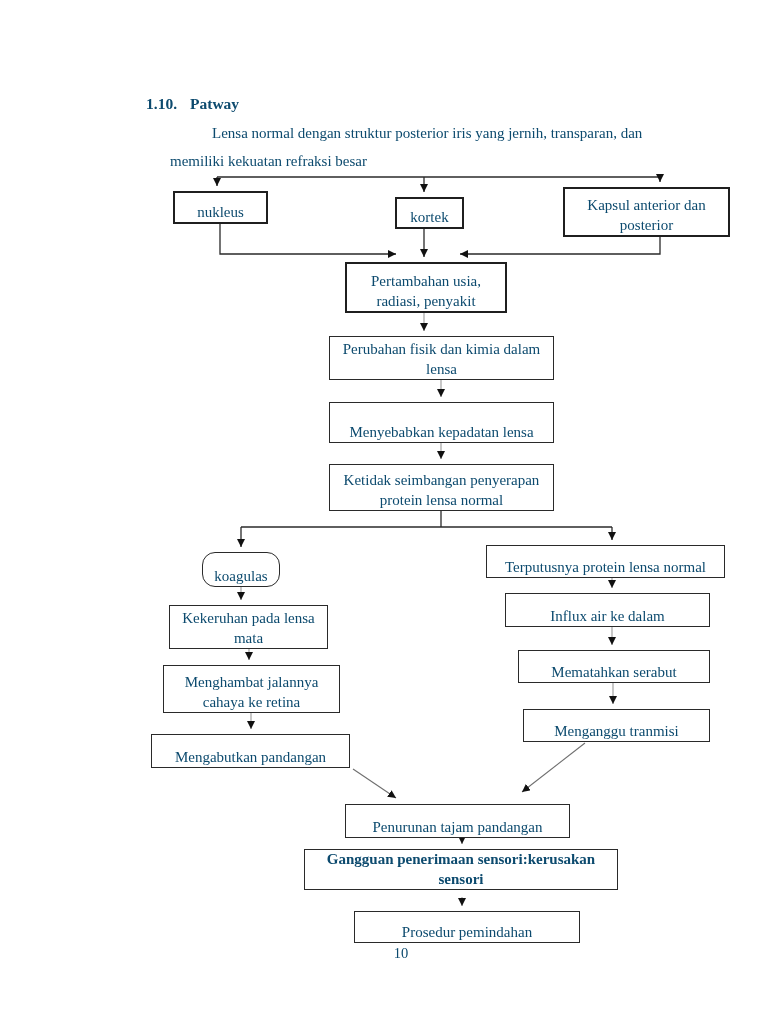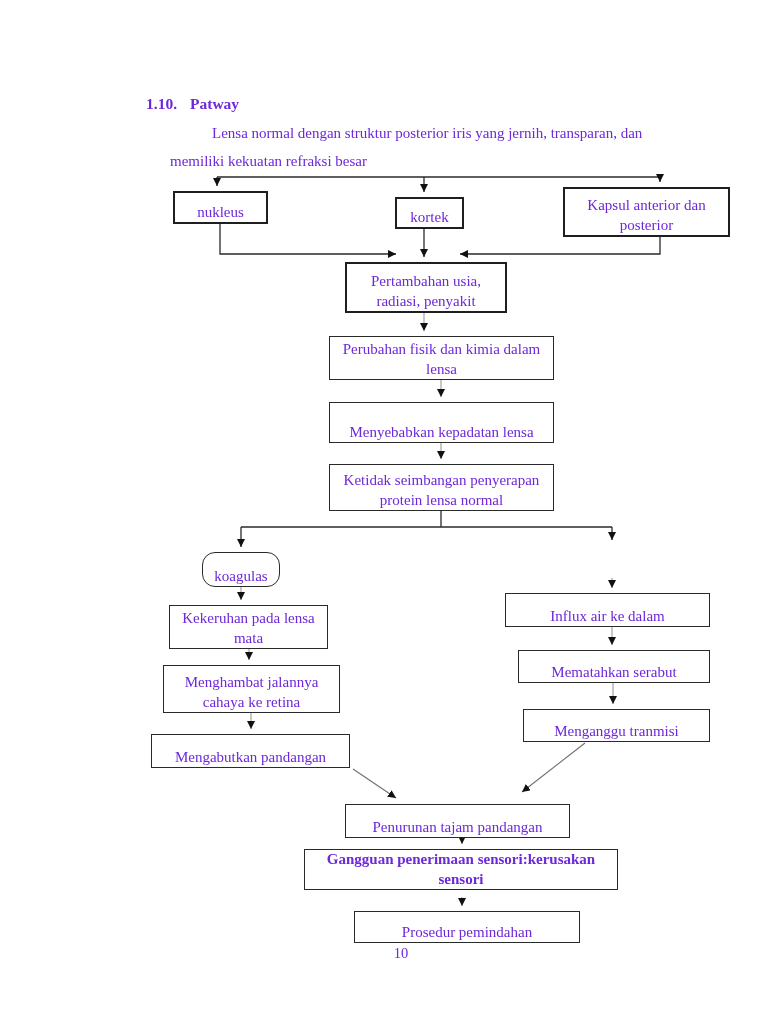--- a/index.html
+++ b/index.html
@@ -1,21 +1,21 @@
 <!DOCTYPE html>
 <html><head>
 <meta charset="utf-8">
 <style>
   html,body{margin:0;padding:0;background:#ffffff;}
   .page{
     position:relative;
     width:768px;height:1024px;
     background:#ffffff;
     font-family:"Liberation Serif","DejaVu Serif",serif;
-    color:#6d28d9;
+    color:#0c4a6e;
     overflow:hidden;
   }
   .heading{position:absolute;left:146px;top:95px;font-size:15.5px;font-weight:bold;white-space:nowrap;}
   .heading .h-num{display:inline-block;min-width:44px;}
   .intro-line{position:absolute;font-size:15px;white-space:nowrap;}
   .intro-1{left:212px;top:125px;}
   .intro-2{left:170px;top:153px;}
   .node{
     position:absolute;
     display:flex;align-items:flex-end;justify-content:center;
@@ -95,20 +95,21 @@
 lensa</span></div>
   <div class="node b1" style="left:329px;top:402px;width:225px;height:41px;"><span>Menyebabkan kepadatan lensa</span></div>
   <div class="node b1" style="left:329px;top:464px;width:225px;height:47px;"><span>Ketidak seimbangan penyerapan
 protein lensa normal</span></div>
   <div class="node b1" style="left:202px;top:552px;width:78px;height:35px;border-radius:13px;"><span>koagulas</span></div>
   <div class="node b1" style="left:169px;top:605px;width:159px;height:44px;"><span>Kekeruhan pada lensa
 mata</span></div>
   <div class="node b1" style="left:163px;top:665px;width:177px;height:48px;"><span>Menghambat jalannya
 cahaya ke retina</span></div>
   <div class="node b1" style="left:151px;top:734px;width:199px;height:34px;"><span>Mengabutkan pandangan</span></div>
+  <div class="node b1" style="left:486px;top:545px;width:239px;height:33px;"><span>Terputusnya protein lensa normal</span></div>
   <div class="node b1" style="left:505px;top:593px;width:205px;height:34px;"><span>Influx air ke dalam</span></div>
   <div class="node b1" style="left:518px;top:650px;width:192px;height:33px;"><span>Mematahkan serabut</span></div>
   <div class="node b1" style="left:523px;top:709px;width:187px;height:33px;"><span>Menganggu tranmisi</span></div>
   <div class="node b1" style="left:345px;top:804px;width:225px;height:34px;"><span>Penurunan tajam pandangan</span></div>
   <div class="node b1" style="left:304px;top:849px;width:314px;height:41px;font-weight:bold;"><span>Gangguan penerimaan sensori:kerusakan
 sensori</span></div>
   <div class="node b1" style="left:354px;top:911px;width:226px;height:32px;"><span>Prosedur pemindahan</span></div>
 
   <div class="page-number">10</div>
 

